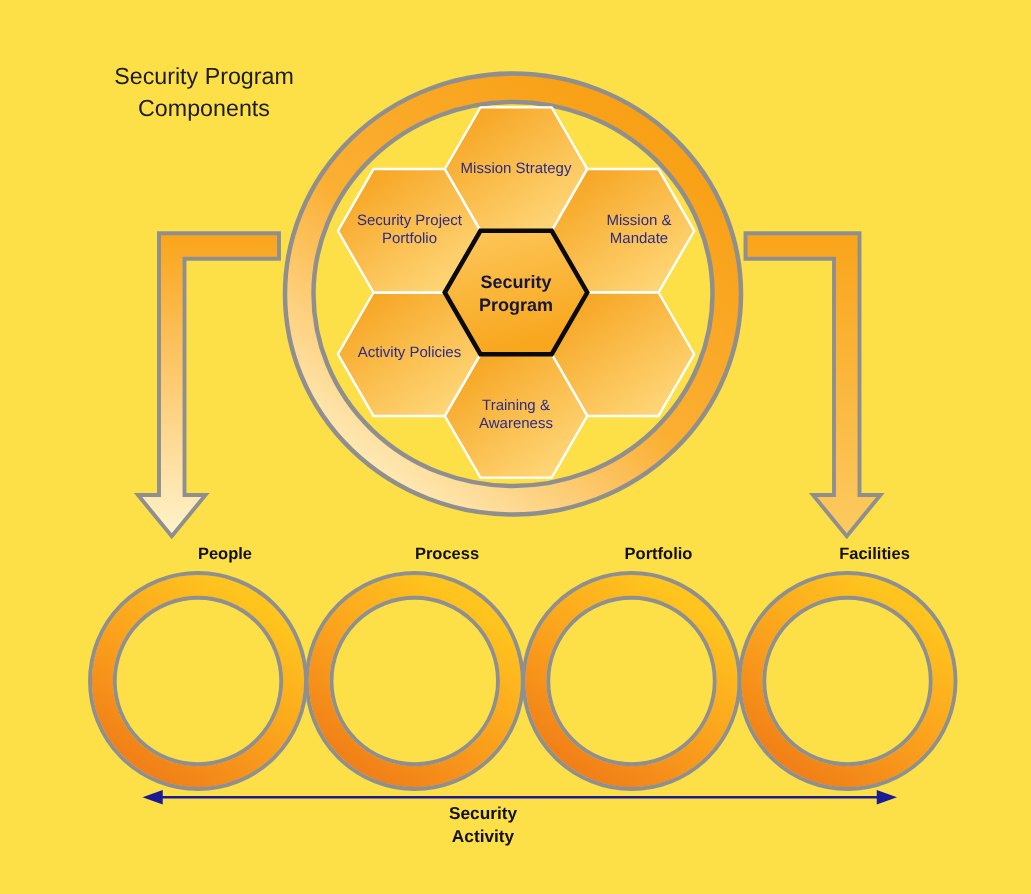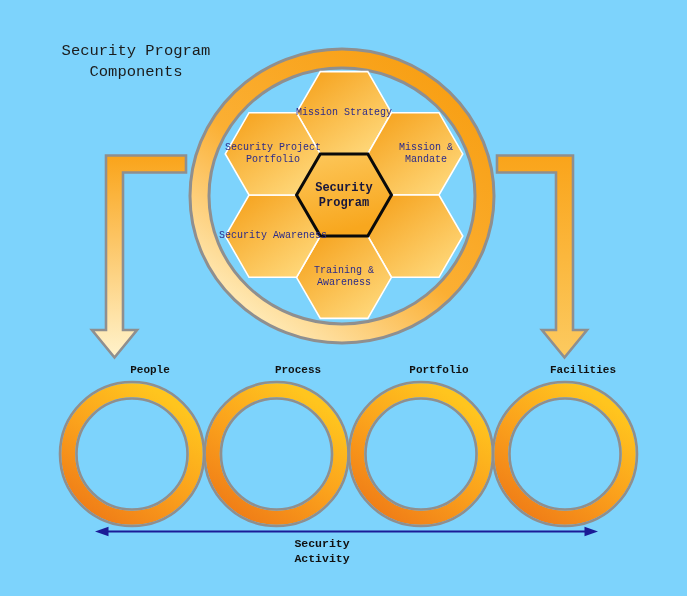--- a/index.html
+++ b/index.html
@@ -1,20 +1,20 @@
 <!DOCTYPE html>
 <html><head>
 <meta charset="utf-8">
 <style>
   html,body{margin:0;padding:0;background:#ffffff;}
   #canvas{
     position:relative;
     width:687px;height:596px;
-    background:#7dd3fc;
-    font-family:Liberation Mono, monospace;
+    background:#fde047;
+    font-family:Liberation Sans, sans-serif;
     overflow:hidden;
   }
   #canvas svg{position:absolute;left:0;top:0;}
   .lbl{
     position:absolute;
     transform:translate(-50%,-50%);
     white-space:pre-line;
     text-align:center;
     width:max-content;
     pointer-events:none;
@@ -134,21 +134,21 @@
   </svg>
 
   <div class="lbl title-lbl" style="left:136px; top:62px;">Security Program
 Components</div>
 
   <div class="lbl hex-lbl" style="left:344px; top:113px;">Mission Strategy</div>
   <div class="lbl hex-lbl" style="left:411px; top:154px;margin-left:15px;">Mission &amp;
 Mandate</div>
   <div class="lbl hex-lbl" style="left:344px; top:277px;">Training &amp;
 Awareness</div>
-  <div class="lbl hex-lbl" style="left:273px; top:236px;">Security Awareness</div>
+  <div class="lbl hex-lbl" style="left:273px; top:236px;">Activity Policies</div>
   <div class="lbl hex-lbl" style="left:273px; top:154px;">Security Project
 Portfolio</div>
 
   <div class="lbl hex-center-lbl" style="left:344px; top:196px;">Security
 Program</div>
 
   <div class="lbl ring-lbl" style="left:132px; top:370px;">People</div>
   <div class="lbl ring-lbl" style="left:280px; top:370px;">Process</div>
   <div class="lbl ring-lbl" style="left:421px; top:370px;">Portfolio</div>
   <div class="lbl ring-lbl" style="left:565px; top:370px;text-align:center;">Facilities</div>

